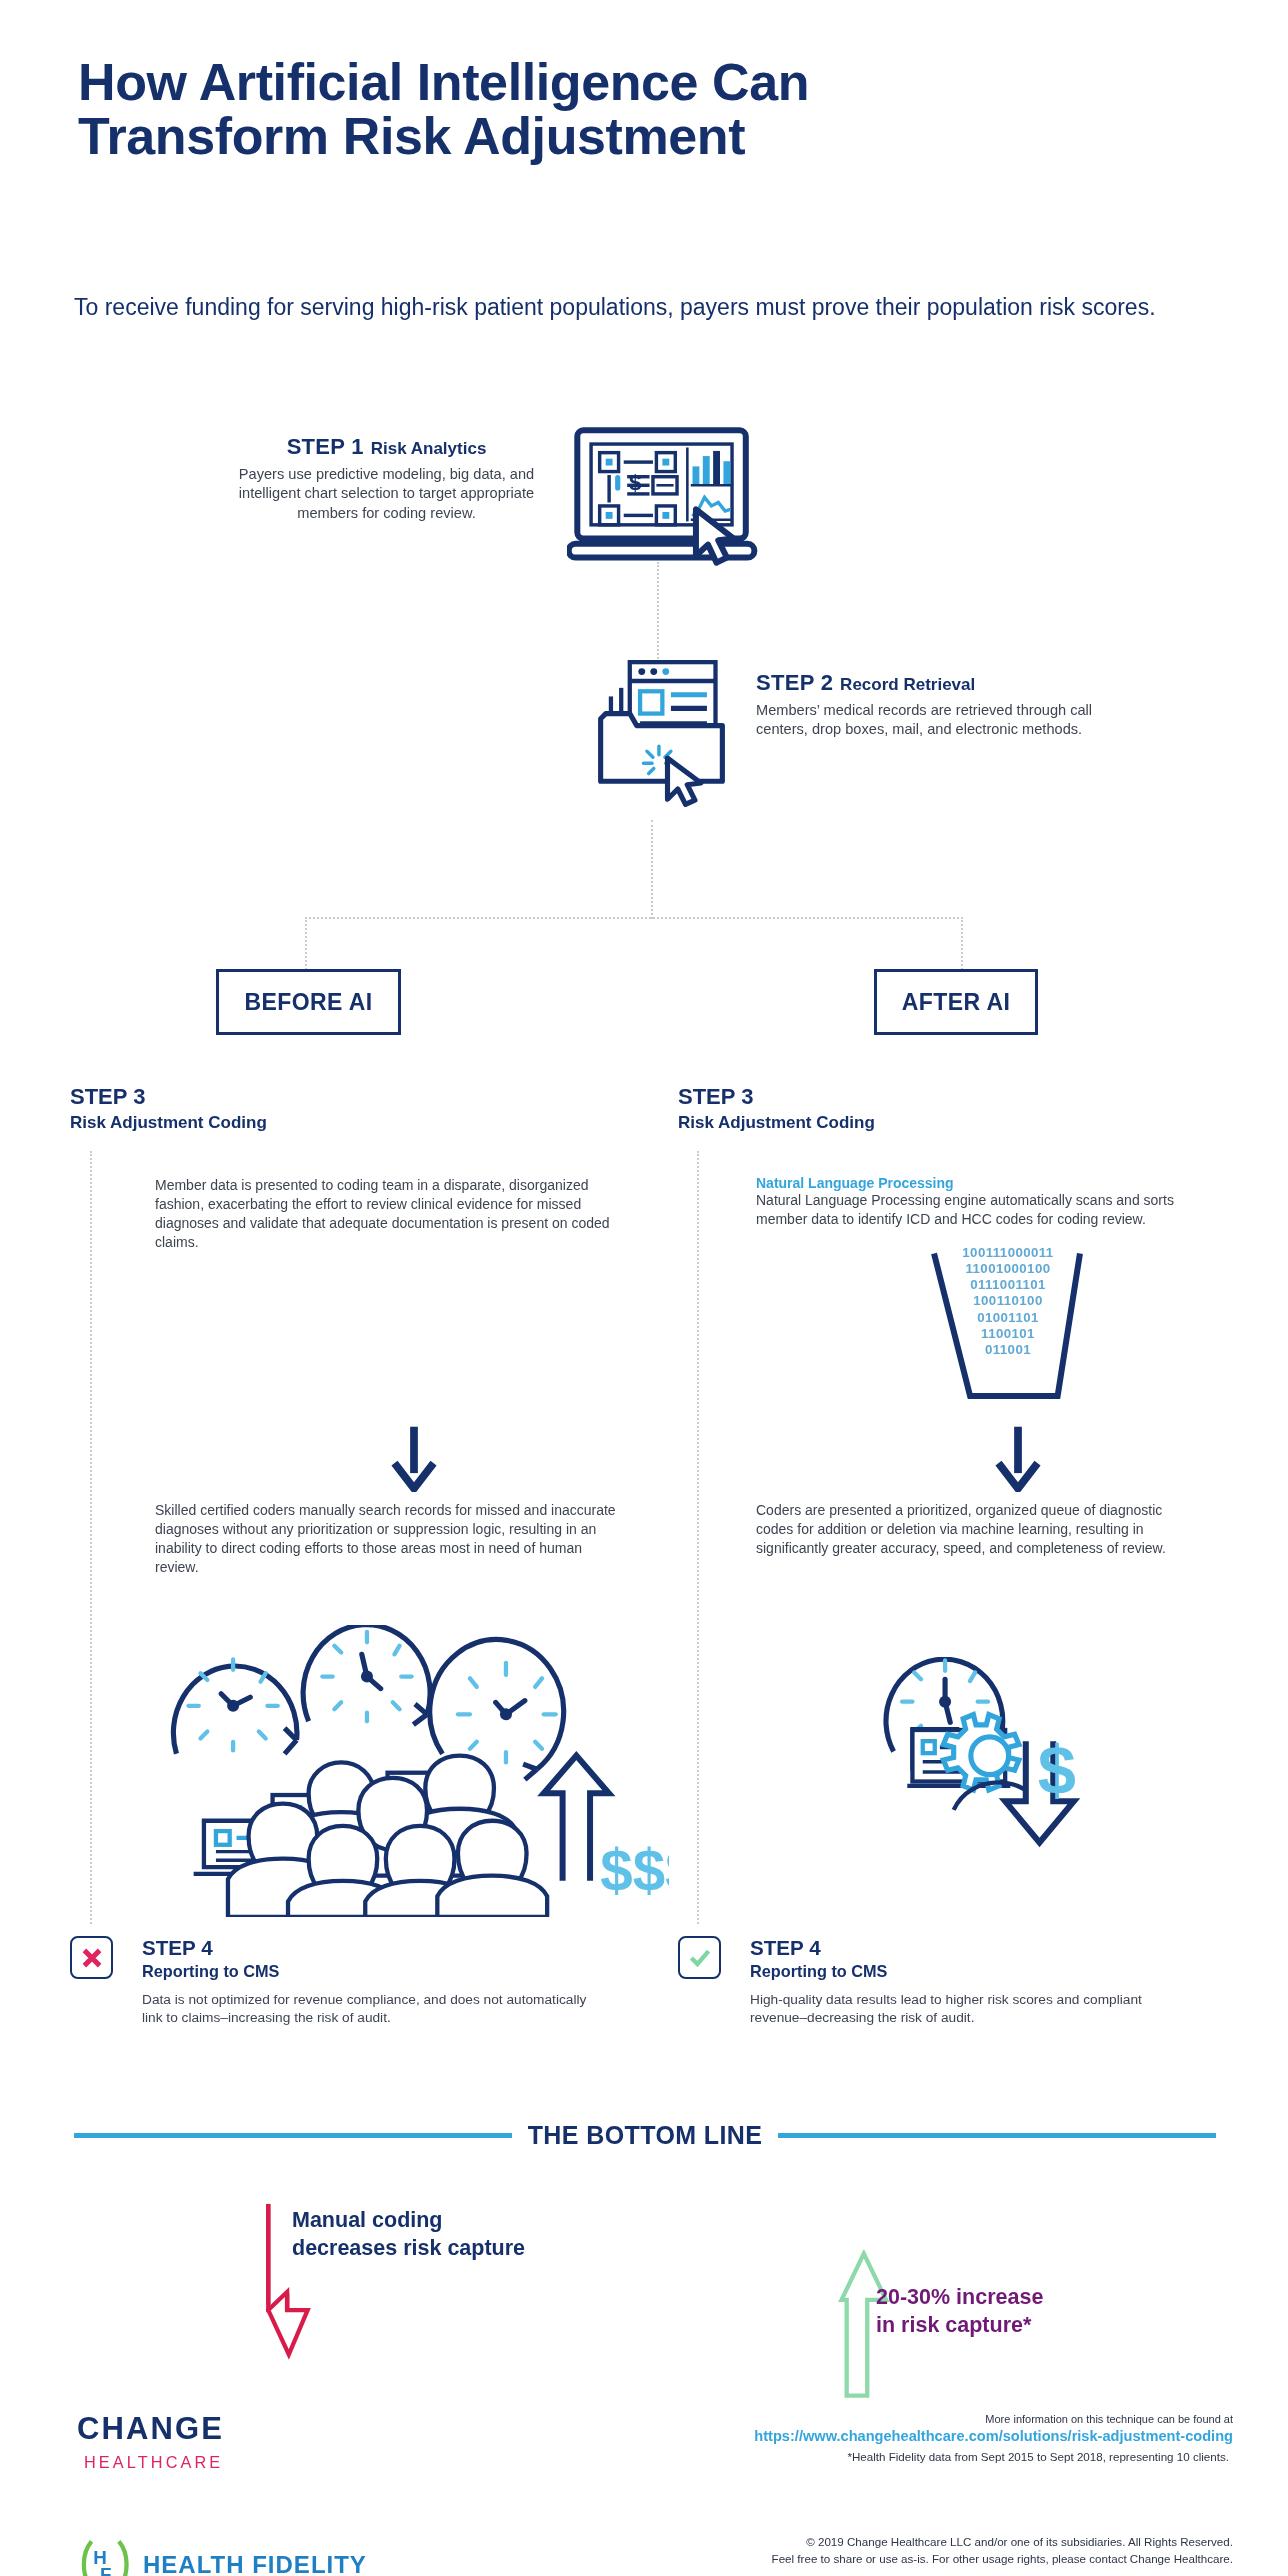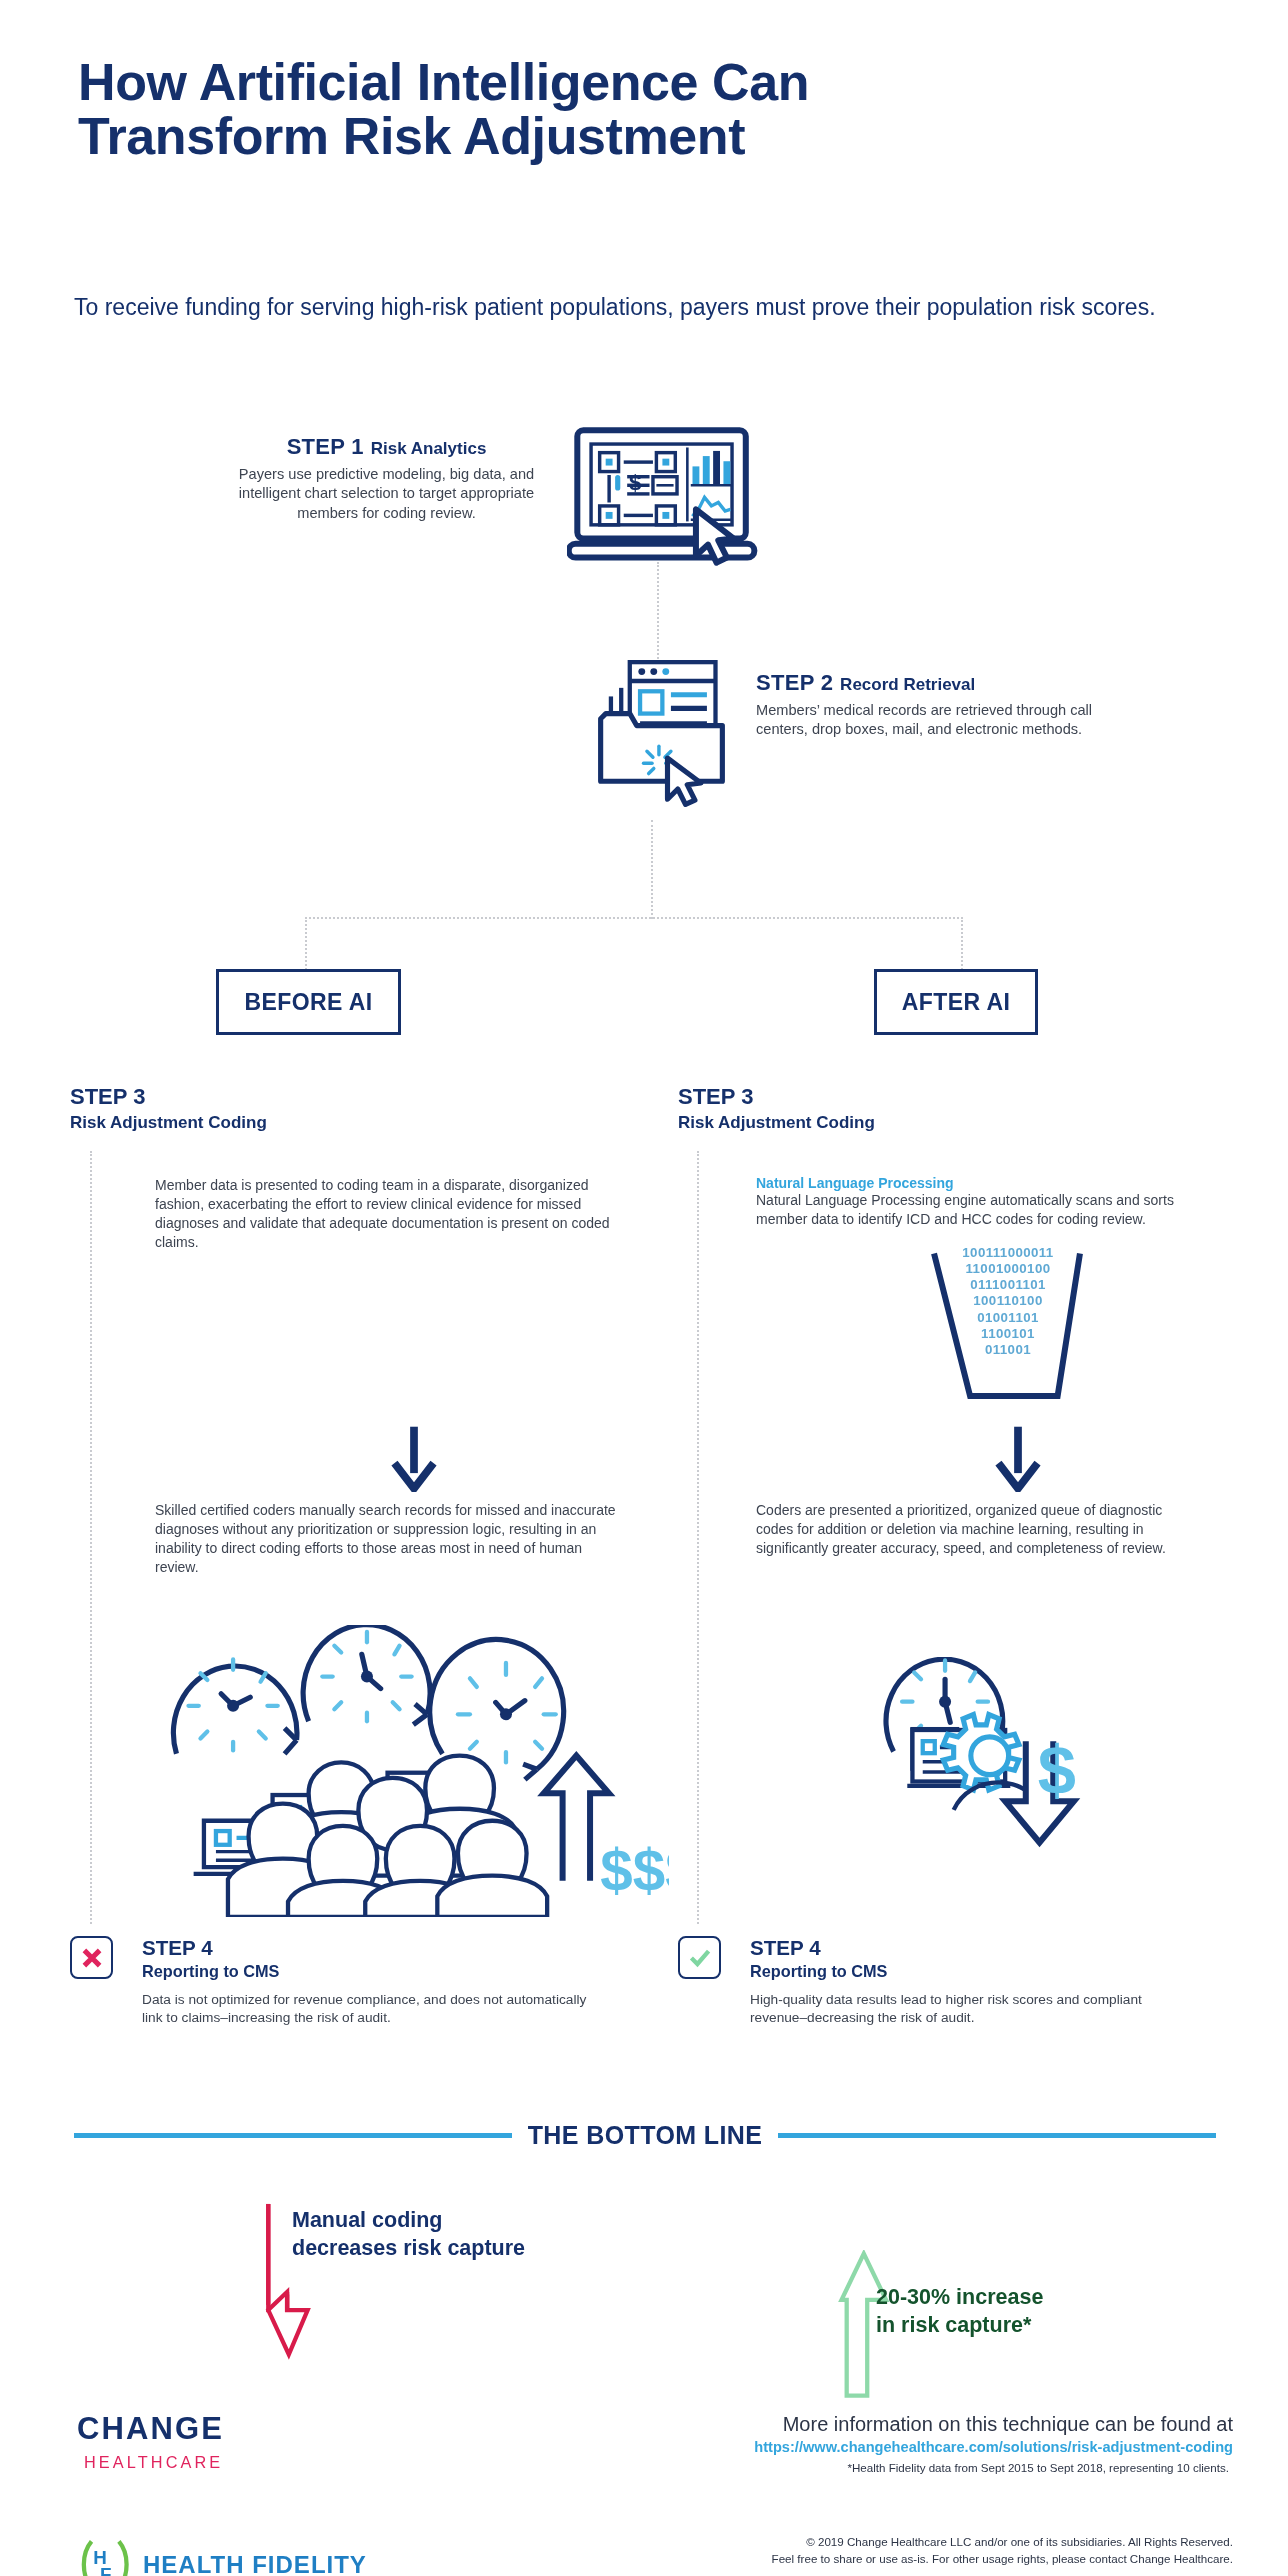--- a/index.html
+++ b/index.html
@@ -74,31 +74,31 @@
   .s4-num{font-size:20.6px;font-weight:bold;color:#15306b;margin:0;}
   .s4-title{font-size:16.3px;font-weight:bold;color:#15306b;margin:1.7px 0 0 0;}
   .s4-text{font-size:13.7px;line-height:1.34;color:#3d4451;margin:0;}
 
   
   .bl-wrap{position:absolute;left:74px;top:2121px;width:1142px;display:flex;align-items:center;gap:15.5px;}
   .bl-rule{flex:1;height:4.3px;background:#33a5dd;}
   .bl-title{font-size:25px;font-weight:bold;color:#15306b;letter-spacing:0.4px;white-space:nowrap;}
 
   .bl-txt-left{position:absolute;left:292px;top:2207px;width:361px;font-size:21.5px;font-weight:bold;color:#15306b;line-height:1.3;}
-  .bl-txt-right{position:absolute;left:876px;top:2284px;width:343px;font-size:21.5px;font-weight:bold;color:#14532d;line-height:1.3;}
+  .bl-txt-right{position:absolute;left:876px;top:2284px;width:343px;font-size:21.5px;font-weight:bold;color:#701a75;line-height:1.3;}
 
   
   .footer{position:absolute;left:0;top:2413px;width:1288px;}
   .logo-change{position:absolute;left:77px;top:0;}
   .logo-change .word{font-size:31px;font-weight:bold;color:#15306b;letter-spacing:2.1px;line-height:1;}
   .logo-change .sub{font-size:16.3px;font-weight:normal;color:#e0245e;letter-spacing:3.1px;margin-top:8.6px;margin-left:7px;}
   .logo-hf{position:absolute;left:76px;top:125px;display:flex;align-items:center;gap:12px;}
   .logo-hf .hfword{font-size:24px;font-weight:bold;color:#1f7fc4;letter-spacing:1px;}
   .foot-right{position:absolute;right:55px;top:0;width:653px;text-align:right;}
-  .foot-line1{font-size:20px;color:#2c3446;margin:0 0 3.4px 0;}
+  .foot-line1{font-size:11px;color:#2c3446;margin:0 0 3.4px 0;}
   .foot-url{font-size:14.6px;font-weight:bold;color:#33a5dd;margin:0 0 6px 0;word-break:break-all;}
   .foot-note{font-size:11.6px;color:#2c3446;margin:4px;}
   .foot-copy{position:absolute;right:55px;top:120px;width:653px;text-align:right;font-size:11.6px;line-height:1.5;color:#2c3446;}
 </style>
 </head>
 <body>
 
 <div class="page">
 
   <div class="header">

